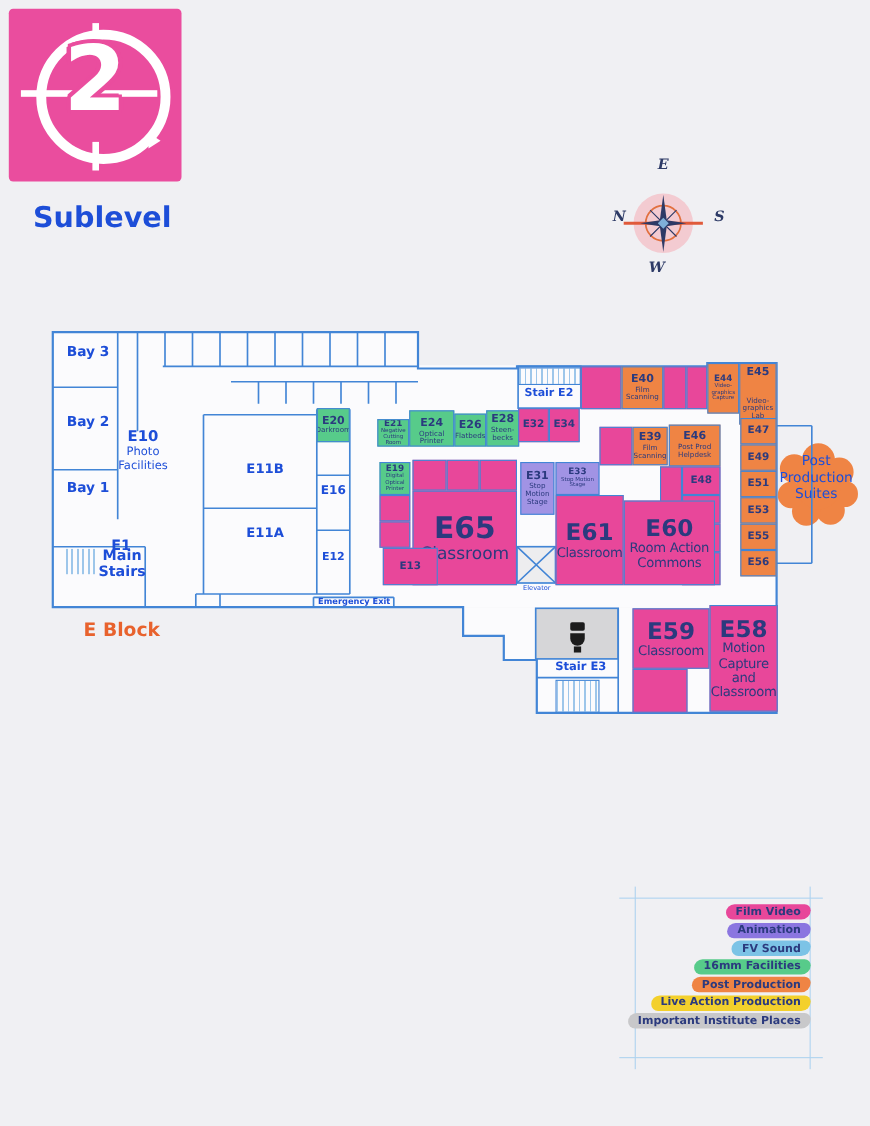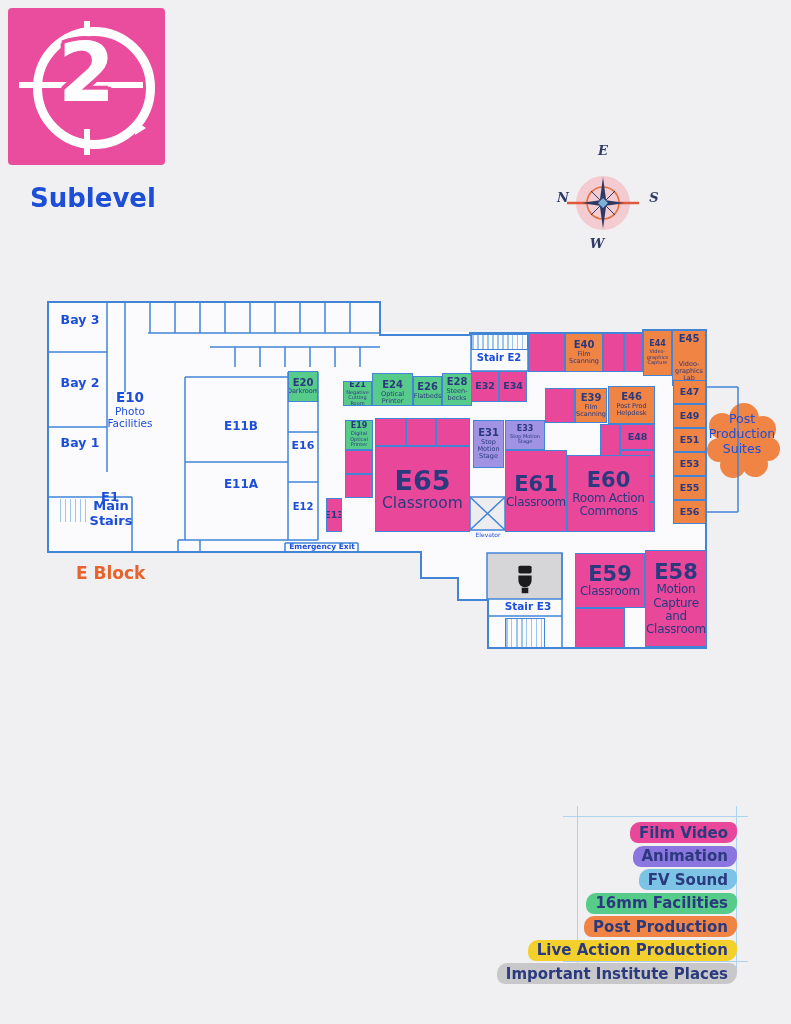--- a/index.html
+++ b/index.html
@@ -49,21 +49,21 @@
     white-space:pre-line;line-height:1.18;}
   .plain-label.bold{font-weight:bold;}
   .hatch{position:absolute;z-index:2;
     background:repeating-linear-gradient(90deg,#9dc6ea 0px,#9dc6ea 1.5px,transparent 1.5px,transparent 5px);}
   .hatch.boxed{box-sizing:border-box;border:1.5px solid #4285d6;}
   .toilet{position:absolute;left:514px;top:564px;width:22px;height:32px;z-index:3;}
   
   .legend-line{position:absolute;z-index:4;}
   .legend-items{position:absolute;left:547px;top:822px;width:190px;z-index:5;
     display:flex;flex-direction:column;align-items:flex-end;gap:2.5px;}
-  .legend-item{padding:1.5px 9px;border-radius:10px 7px 11px 8px;font-size:15px;
+  .legend-item{padding:1.5px 9px;border-radius:10px 7px 11px 8px;font-size:10px;
     font-weight:bold;color:#2b3a7e;white-space:nowrap;}
 </style>
 </head>
 <body>
 
 <div class="logo">
   <div class="logo-ring"></div>
   <div class="logo-hline"></div>
   <div class="logo-vline-top"></div>
   <div class="logo-vline-bot"></div>
@@ -225,21 +225,21 @@
     <div class="room pink" style="left: 620px; top: 502px; width: 35px; height: 30px;"></div>
     <div class="room pink" style="left: 375px; top: 418px; width: 31px; height: 28px;"></div>
     <div class="room pink" style="left: 406px; top: 418px; width: 30px; height: 28px;"></div>
     <div class="room pink" style="left: 436px; top: 418px; width: 34px; height: 28px;"></div>
     <div class="room pink xl" style="left: 375px; top: 446px; width: 95px; height: 86px;">
       <div class="rid">E65</div>
       <div class="rsub">Classroom</div>
     </div>
     <div class="room pink" style="left: 345px; top: 450px; width: 28px; height: 24px;"></div>
     <div class="room pink" style="left: 345px; top: 474px; width: 28px; height: 24px;"></div>
-    <div class="room pink sm" style="left: 326px; top: 498px; width: 16px; height: 34px;">
+    <div class="room pink sm" style="left: 348px; top: 498px; width: 50px; height: 34px;">
       <div class="rid">E13</div>
     </div>
     <div class="room purple md" style="left: 473px; top: 420px; width: 31px; height: 48px;">
       <div class="rid">E31</div>
       <div class="rsub">Stop Motion Stage</div>
     </div>
     <div class="room purple xs" style="left: 505px; top: 420px; width: 40px; height: 30px;">
       <div class="rid">E33</div>
       <div class="rsub">Stop Motion Stage</div>
     </div>

